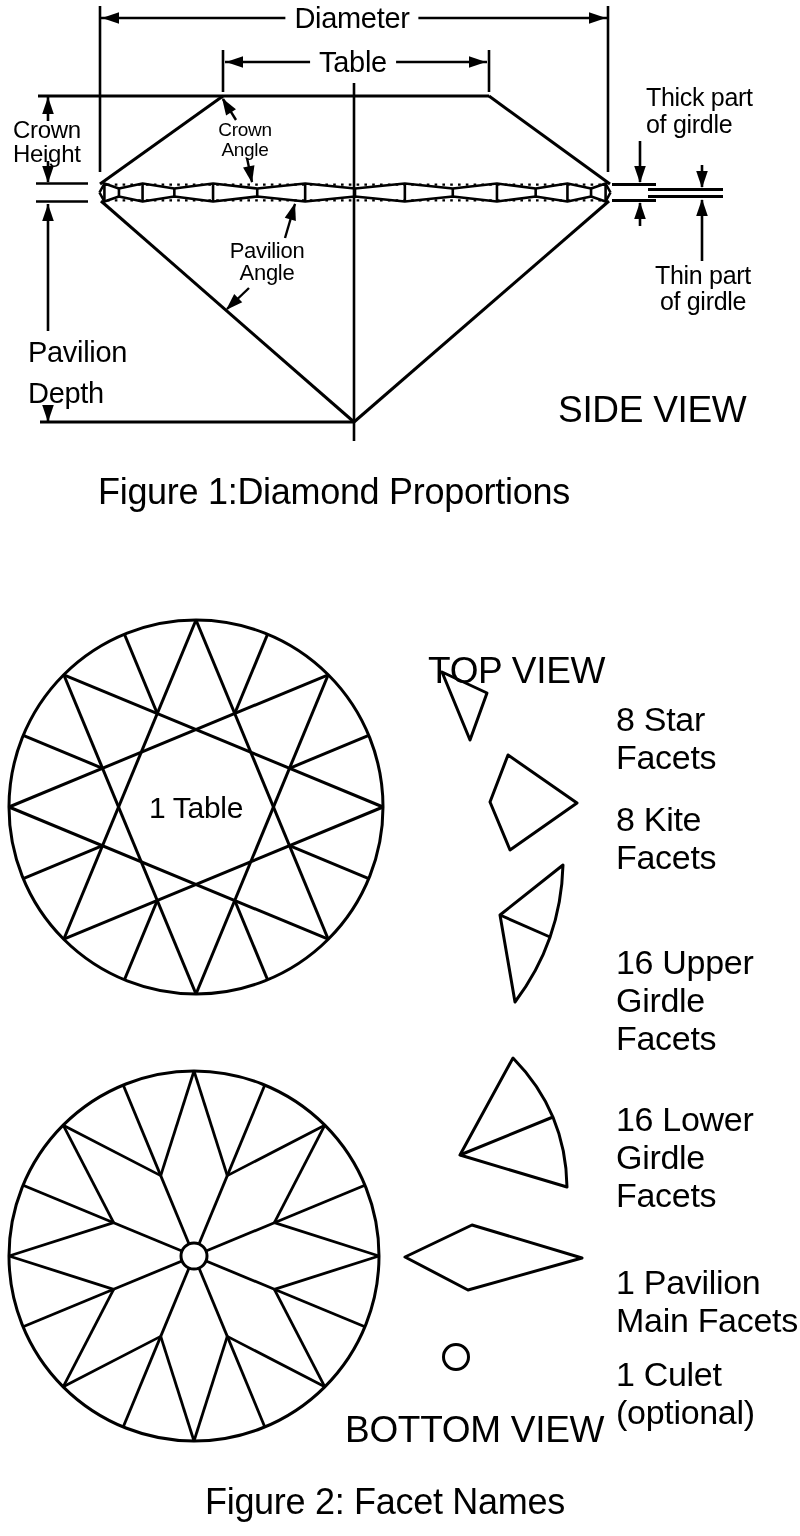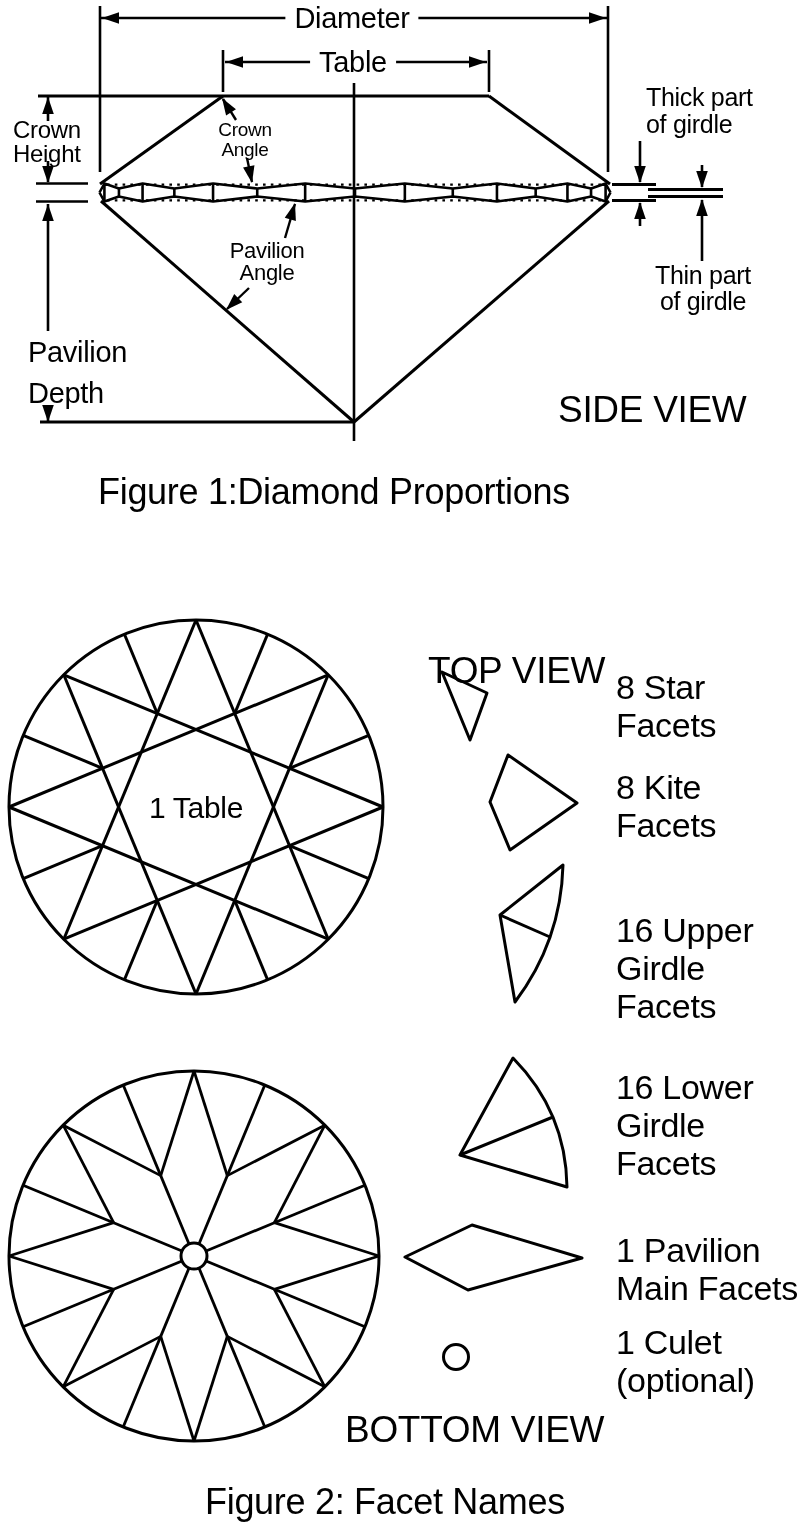--- a/index.html
+++ b/index.html
@@ -15,21 +15,21 @@
   #lbl-crown-height{left:13px;top:118px;font-size:24px;line-height:1.0;}
   #lbl-crown-angle{left:245px;top:120px;font-size:19px;line-height:1.05;}
   #lbl-pavilion-angle{left:267px;top:240px;font-size:22px;line-height:1.0;}
   #lbl-pavilion-depth{left:28px;top:332px;font-size:29px;line-height:1.4;}
   #lbl-thick-girdle{left:618px;top:84px;font-size:25px;line-height:1.08;margin-left:28px;}
   #lbl-thin-girdle{left:703px;top:262px;font-size:25px;line-height:1.05;}
   #lbl-side-view{left:558px;top:388px;font-size:37px;}
   #caption-fig1{left:98px;top:470px;font-size:36px;display:flex;}
   #lbl-top-view{left:428px;top:610px;font-size:37px;margin-top:39px;}
   #lbl-1table{left:196px;top:808px;font-size:30px;transform:translate(-50%,-50%);}
-  .legend{left:616px;font-size:34px;line-height:38px;}
+  .legend{left:616px;font-size:34px;line-height:38px;margin-top:32px;}
   #leg-0{top:668px;} #leg-1{top:768px;} #leg-2{top:911px;}
   #leg-3{top:1068px;} #leg-4{top:1231px;} #leg-5{top:1323px;}
   #lbl-bottom-view{left:345px;top:1408px;font-size:37px;}
   #caption-fig2{left:205px;top:1480px;font-size:36px;}
 </style>
 </head>
 <body>
 
 <div id="page">
   <svg id="art" width="800" height="1536" viewBox="0 0 800 1536">

